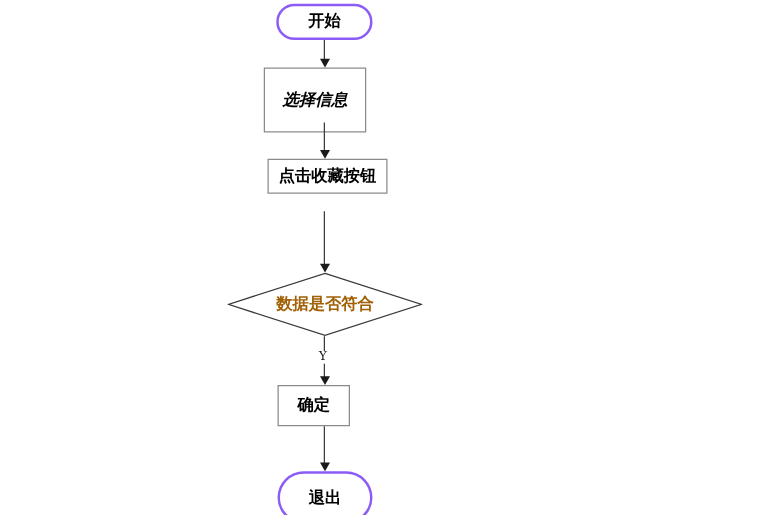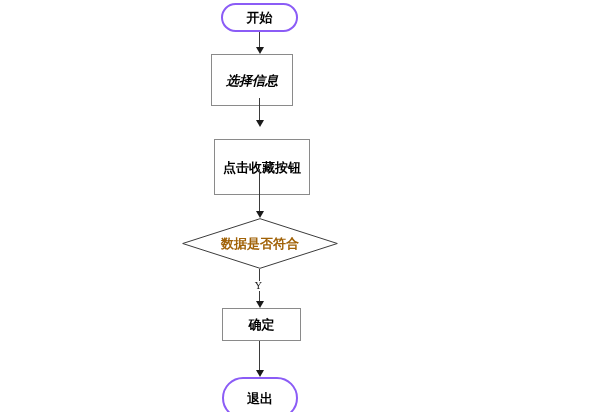--- a/index.html
+++ b/index.html
@@ -100,23 +100,23 @@
     color: #1a1a1a;
     background: #ffffff;
     padding: 0 1px;
     line-height: 1;
     font-family: "DejaVu Serif", "Liberation Serif", serif;
   }
 
   
   #node-start      { left: 221px; top: 3px;   width: 77px;  height: 29px; }
   #node-select     { left: 211px; top: 54px;  width: 82px;  height: 52px; font-style: italic; }
-  #node-click      { left: 214px; top: 139px; width: 96px;  height: 56px; }
+  #node-click      { left: 214px; top: 127px; width: 96px;  height: 28px; }
   #node-decision   { left: 182px; top: 218px; width: 156px; height: 51px; }
-  #node-confirm    { left: 222px; top: 308px; width: 79px;  height: 33px; }
+  #node-confirm    { left: 222px; top: 308px; width: 58px;  height: 33px; }
   #node-exit       { left: 222px; top: 377px; width: 76px;  height: 42px; }
 
   #conn-1 { left: 259px; top: 32px;  height: 22px; }
   #conn-2 { left: 259px; top: 98px;  height: 29px; }
   #conn-3 { left: 259px; top: 169px; height: 49px; }
   #conn-4 { left: 259px; top: 269px; height: 39px; }
   #conn-5 { left: 259px; top: 341px; height: 36px; }
 
   #label-y { left: 254px; top: 281px; }
 </style>

